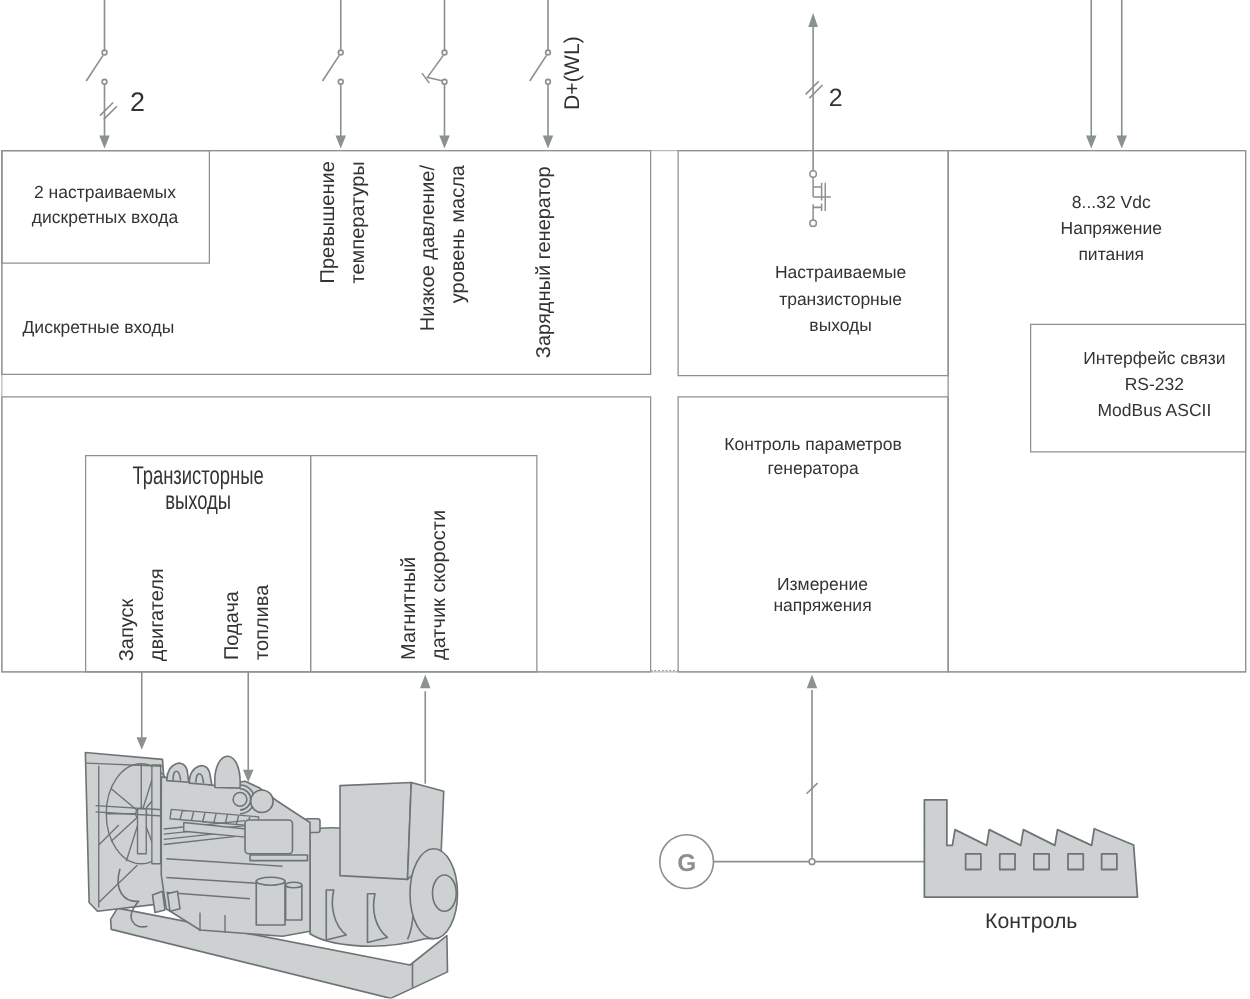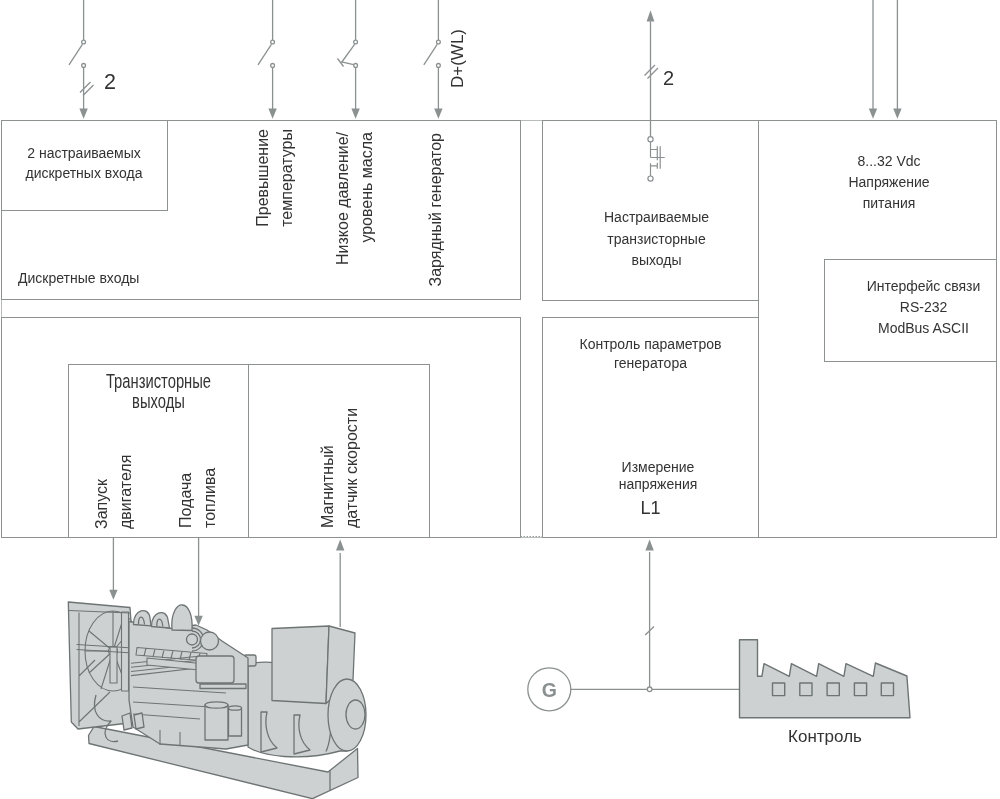--- a/index.html
+++ b/index.html
@@ -12,35 +12,35 @@
 <div id="wrap">
 
 <div class="bx" style="left:1px;top:120px;width:996px;height:418px;border-color:#b7bbbb"></div>
 
 <div class="bx" style="left:1px;top:120px;width:520px;height:180px"></div>
 
 <div class="bx" style="left:1px;top:120px;width:167px;height:91px"></div>
 
 <div class="t" style="left:1px;top:144px;width:166px;line-height:19.5px">2 настраиваемых<br>дискретных входа</div>
 
-<div class="t" style="left:18px;top:268px;text-align:center">Дискретные входы</div>
+<div class="t" style="left:18px;top:251px;text-align:center">Дискретные входы</div>
 
 <div class="r" style="left:215px;top:164.5px;width:120px;height:48px;text-align:right">Превышение
 температуры</div>
 
 <div class="r" style="left:284.5px;top:177.5px;width:140px;height:48px;text-align:right">Низкое давление/
 уровень масла</div>
 
 <div class="r" style="left:356px;top:200.5px;width:160px;height:24px;text-align:right">Зарядный генератор</div>
 
 <div class="r" style="left:427.5px;top:46px;width:60px;height:24px;text-align:left;font-size:17px">D+(WL)</div>
 
 <div class="bx" style="left:542px;top:120px;width:217px;height:181px"></div>
 
-<div class="t" style="left:526px;top:207px;width:261px;line-height:21.5px">Настраиваемые<br>транзисторные<br>выходы</div>
+<div class="t" style="left:542px;top:207px;width:261px;line-height:21.5px">Настраиваемые<br>транзисторные<br>выходы</div>
 
 <div class="bx" style="left:758px;top:120px;width:239px;height:418px"></div>
 
 <div class="t" style="left:769.5px;top:151px;width:239px;line-height:21px">8...32 Vdc<br>Напряжение<br>питания</div>
 
 <div class="bx" style="left:824px;top:259px;width:173px;height:103px"></div>
 
 <div class="t" style="left:826.5px;top:275.5px;width:194px;line-height:21.3px">Интерфейс связи<br>RS-232<br>ModBus ASCII</div>
 
 <div class="bx" style="left:1px;top:317px;width:520px;height:221px"></div>
@@ -56,25 +56,24 @@
 <div class="r" style="left:143px;top:448.5px;width:110px;height:48px;text-align:left">Подача
 топлива</div>
 
 <div class="bx" style="left:248px;top:364px;width:182px;height:174px"></div>
 
 <div class="r" style="left:275px;top:438.7px;width:130px;height:48px;text-align:left">Магнитный
 датчик скорости</div>
 
 <div class="bx" style="left:542px;top:317px;width:217px;height:221px"></div>
 
-<div class="t" style="left:542px;top:335px;width:217px;line-height:19px">Контроль параметров<br>генератора</div>
+<div class="t" style="left:542px;top:346px;width:217px;line-height:19px">Контроль параметров<br>генератора</div>
 
 <div class="t" style="left:542px;top:459px;width:232px;line-height:16.5px">Измерение<br>напряжения</div>
 
-<div class="t" style="left:542px;top:497px;width:217px;font-size:18px;line-height:22px">L1</div>
 
 <div class="t" style="left:785px;top:727px;width:80px;font-size:17px">Контроль</div>
 
 <svg width="1000" height="799" viewBox="0 0 1000 799">
 <g stroke="#8b9090" stroke-width="1.3" fill="none">
 
 <g>
 <line x1="83.6" y1="0" x2="83.6" y2="40.2"></line>
 <circle cx="83.6" cy="42" r="1.9"></circle>
 <line x1="82.4" y1="44.3" x2="69" y2="64.8"></line>

